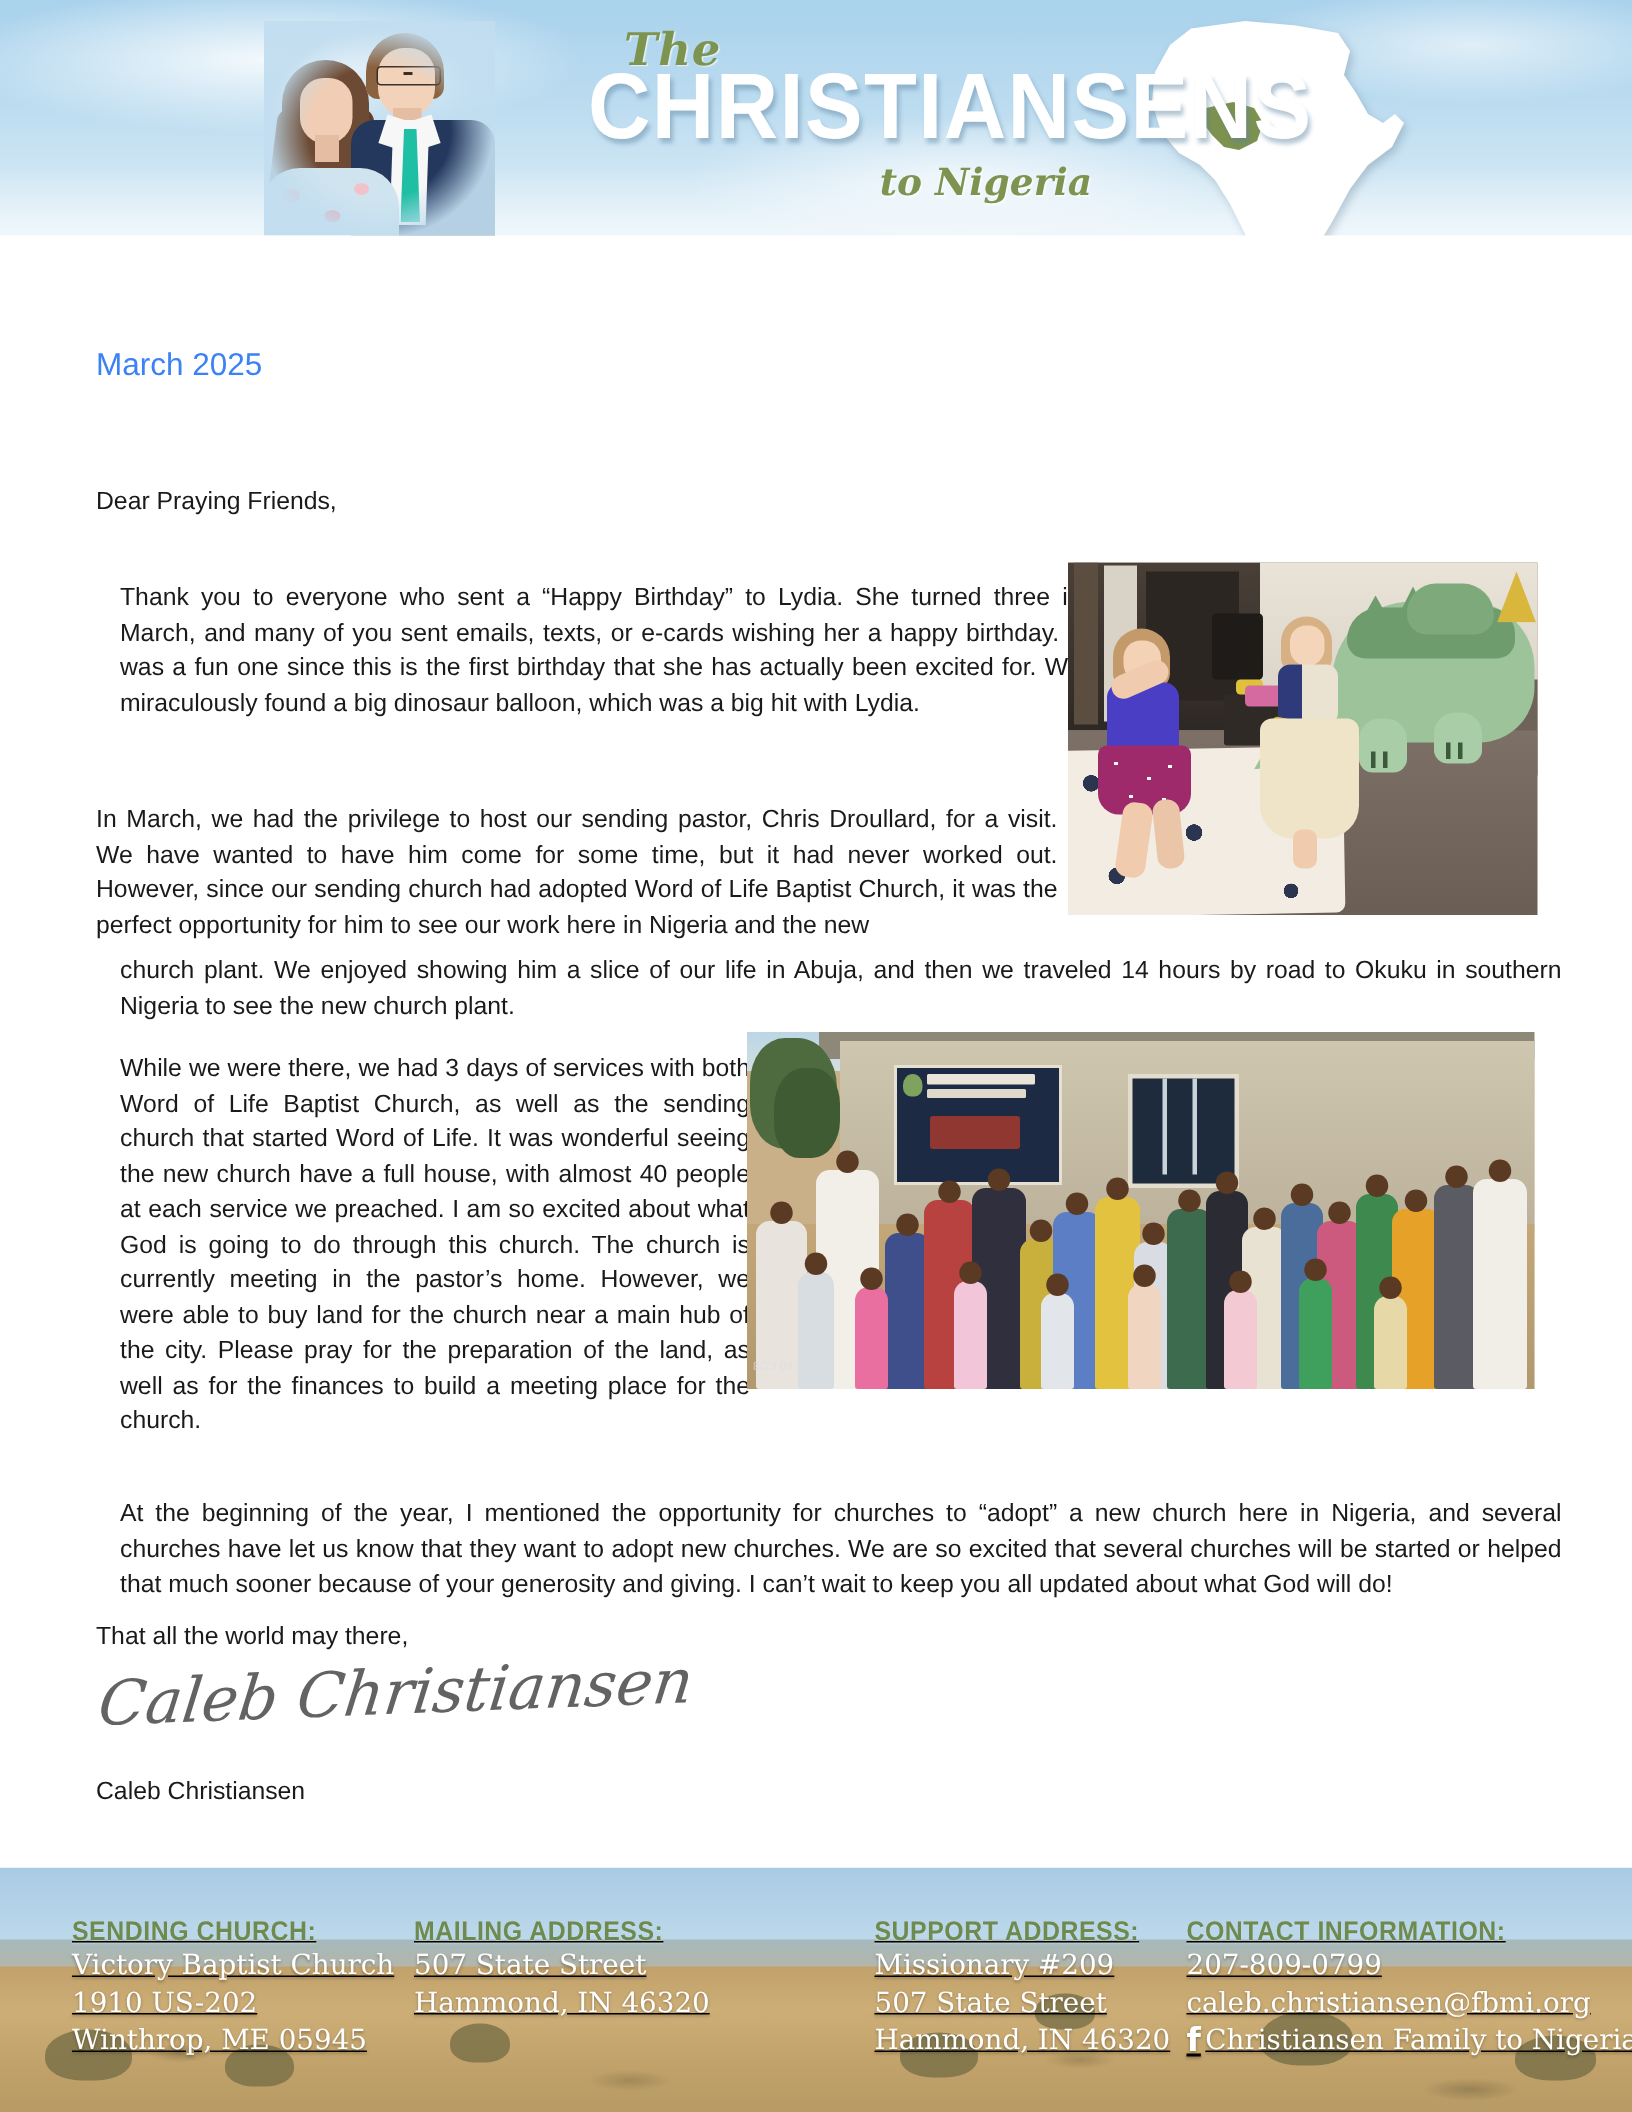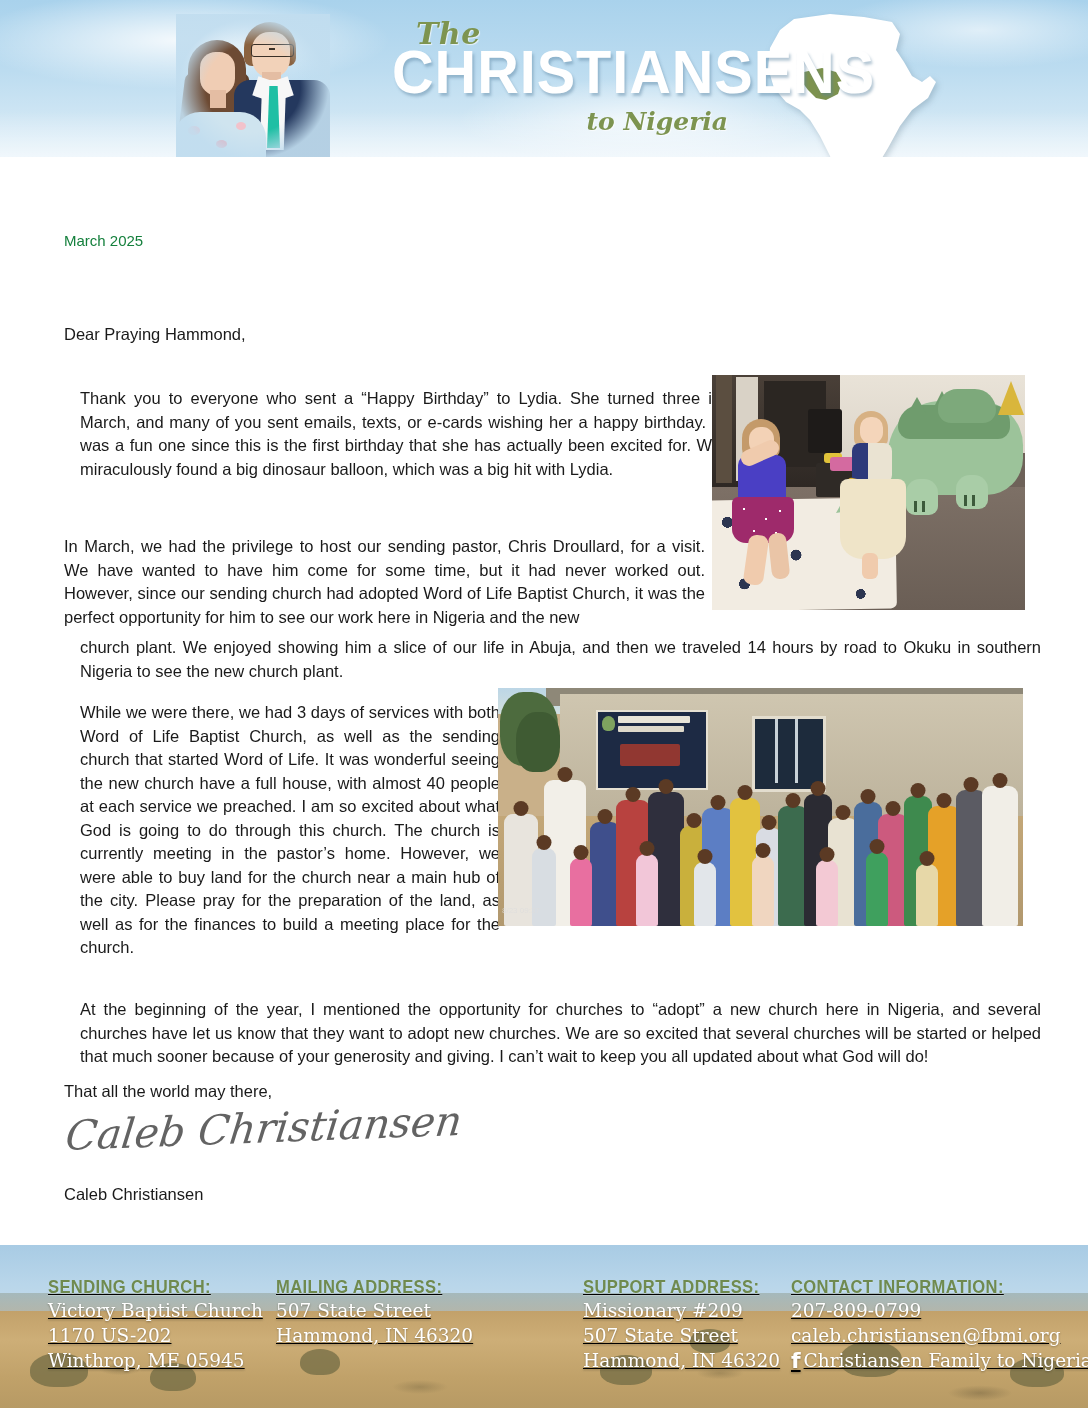--- a/index.html
+++ b/index.html
@@ -124,21 +124,21 @@
   
   .page {
     position:absolute;
     left:0; top:157px;
     width:1088px;
     height:1088px;
     background:#fff;
   }
   .date {
     position:absolute; left:64px; top:75px;
-    font-size:15px; color:#15803d;
+    font-size:21px; color:#3b82f6;
   }
   .salutation {
     position:absolute; left:64px; top:168px;
     font-size:16.5px; color:#1a1a1a;
   }
   .para {
     font-size:16.5px;
     line-height:23.5px;
     color:#1a1a1a;
     text-align:justify;
@@ -362,21 +362,21 @@
   <div class="title-wrap">
     <div class="title-the">The</div>
     <div class="title-main">CHRISTIANSENS</div>
     <div class="title-sub">to Nigeria</div>
   </div>
 </div>
 
 <div class="page">
 
   <div class="date">March 2025</div>
-  <div class="salutation">Dear Praying Hammond,</div>
+  <div class="salutation">Dear Praying Friends,</div>
 
   <p class="para p1">Thank you to everyone who sent a “Happy Birthday” to Lydia. She turned three in March, and many of you sent emails, texts, or e-cards wishing her a happy birthday. It was a fun one since this is the first birthday that she has actually been excited for. We miraculously found a big dinosaur balloon, which was a big hit with Lydia.</p>
   <p class="para p2">In March, we had the privilege to host our sending pastor, Chris Droullard, for a visit. We have wanted to have him come for some time, but it had never worked out. However, since our sending church had adopted Word of Life Baptist Church, it was the perfect opportunity for him to see our work here in Nigeria and the new</p>
   <p class="para p2b">church plant. We enjoyed showing him a slice of our life in Abuja, and then we traveled 14 hours by road to Okuku in southern Nigeria to see the new church plant.</p>
   <p class="para p3">While we were there, we had 3 days of services with both Word of Life Baptist Church, as well as the sending church that started Word of Life. It was wonderful seeing the new church have a full house, with almost 40 people at each service we preached. I am so excited about what God is going to do through this church. The church is currently meeting in the pastor’s home. However, we were able to buy land for the church near a main hub of the city. Please pray for the preparation of the land, as well as for the finances to build a meeting place for the church.</p>
   <p class="para p4">At the beginning of the year, I mentioned the opportunity for churches to “adopt” a new church here in Nigeria, and several churches have let us know that they want to adopt new churches. We are so excited that several churches will be started or helped that much sooner because of your generosity and giving. I can’t wait to keep you all updated about what God will do!</p>
 
   <div class="closing">That all the world may there,</div>
   <div class="signature">Caleb Christiansen</div>
   <div class="signed-name">Caleb Christiansen</div>
@@ -476,21 +476,21 @@
   <div class="bush" style="left:600px; top:110px; width:52px; height:30px;"></div>
   <div class="bush" style="left:840px; top:96px;  width:62px; height:36px;"></div>
   <div class="bush" style="left:1010px;top:112px; width:54px; height:30px;"></div>
   <div class="bush" style="left:690px; top:84px;  width:40px; height:24px;"></div>
 
   <div class="f-cols">
 
     <div class="f-col" style="left:48px;">
       <div class="f-head">SENDING CHURCH:</div>
       <div class="f-line">Victory Baptist Church</div>
-      <div class="f-line">1170 US-202</div>
+      <div class="f-line">1910 US-202</div>
       <div class="f-line">Winthrop, ME 05945</div>
     </div>
 
     <div class="f-col" style="left:276px;">
       <div class="f-head">MAILING ADDRESS:</div>
       <div class="f-line">507 State Street</div>
       <div class="f-line">Hammond, IN 46320</div>
     </div>
 
     <div class="f-col" style="left:583px;">

